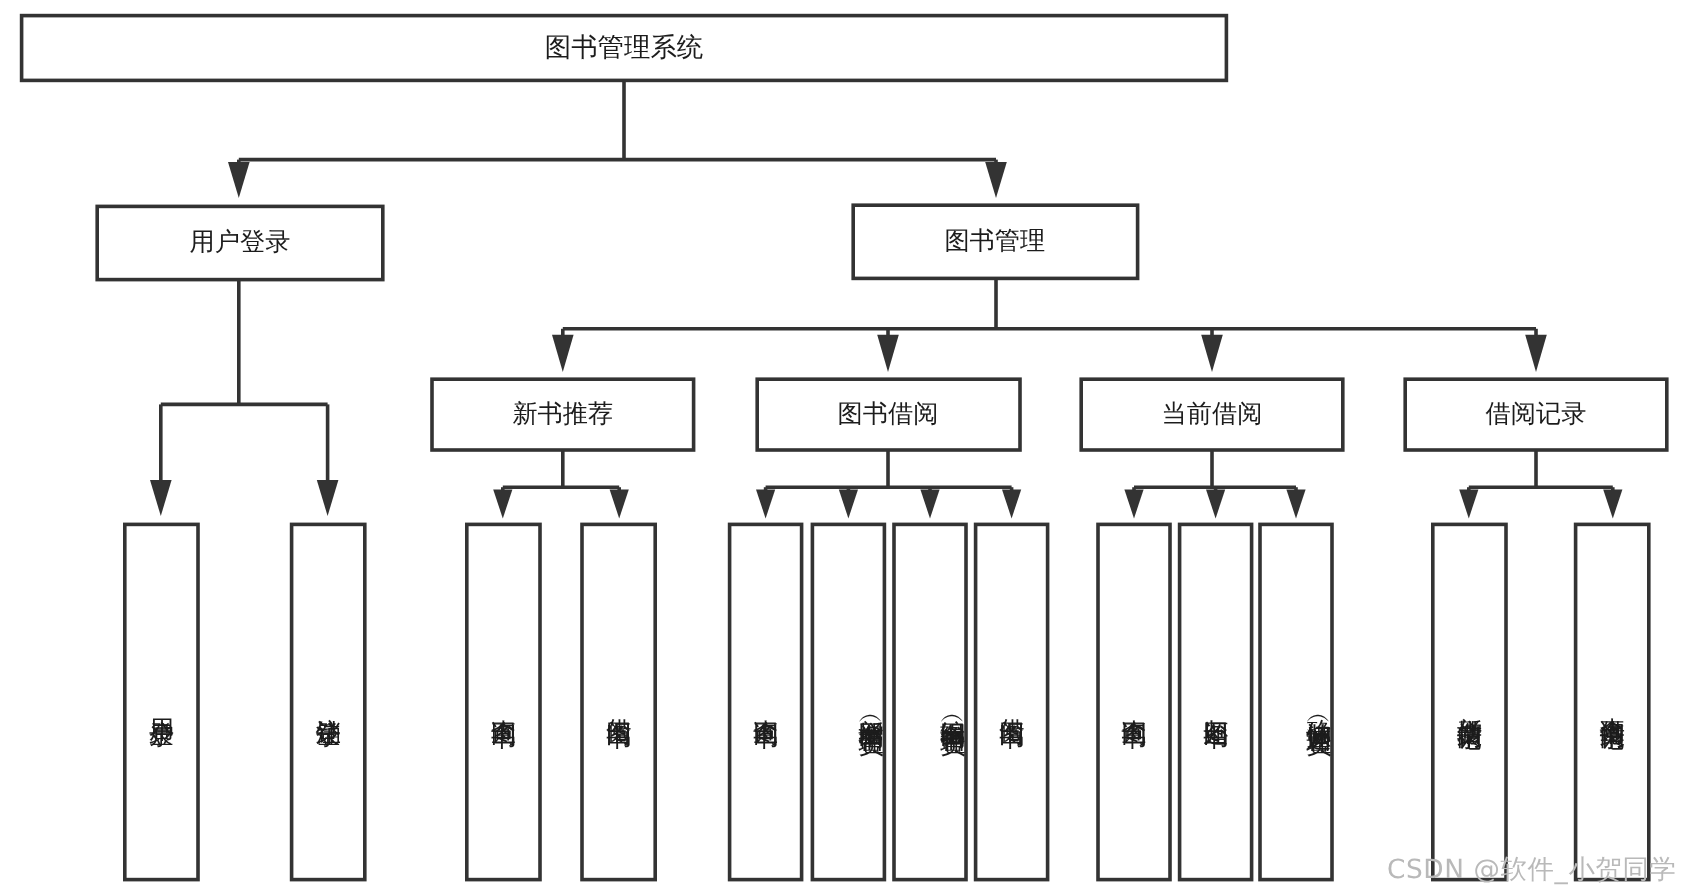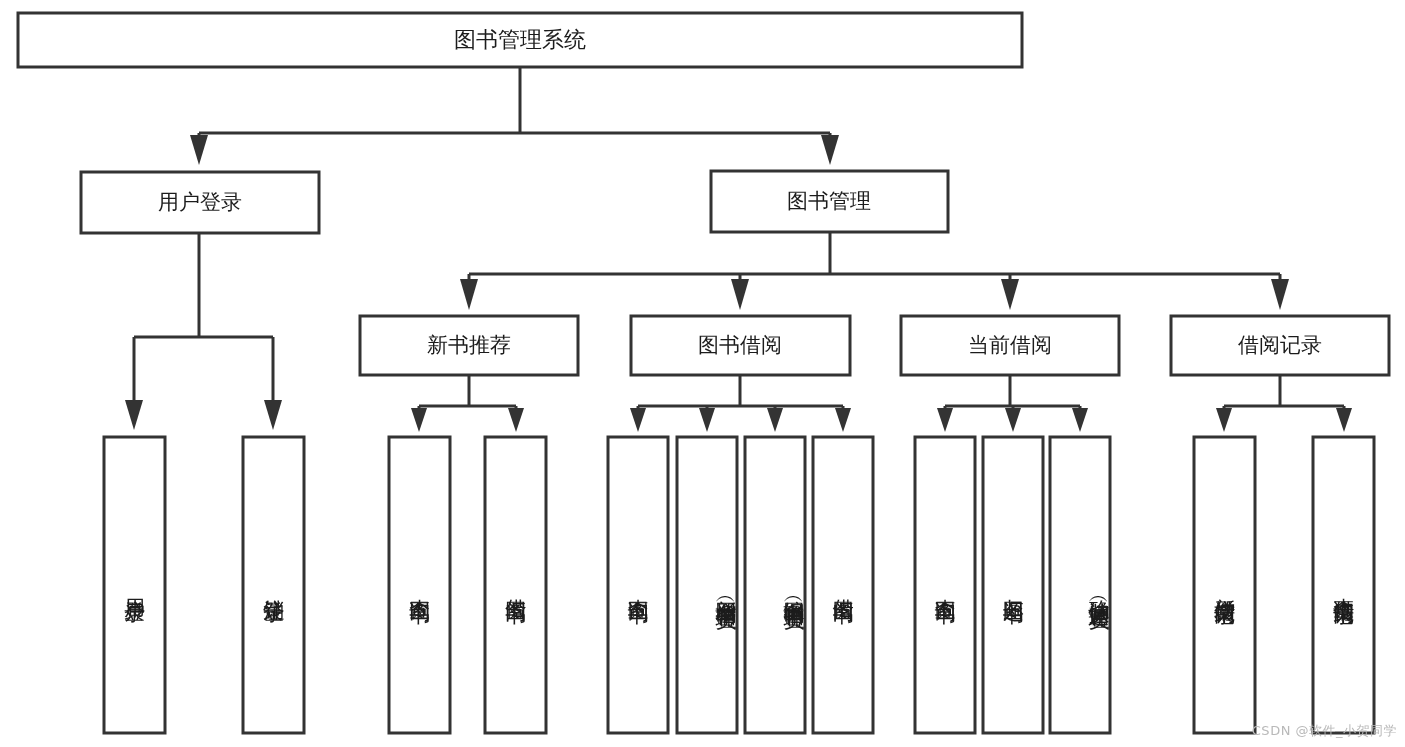--- a/index.html
+++ b/index.html
@@ -67,21 +67,21 @@
     text-align: center;
     letter-spacing: 1.5px;
     pointer-events: none;
     user-select: none;
   }
   .watermark {
     position: absolute;
     right: 8px;
     bottom: 7px;
     font-family: "DejaVu Sans", "Liberation Sans", sans-serif;
-    font-size: 13px;
+    font-size: 22px;
     color: #b9b9b9;
     letter-spacing: 0.5px;
     white-space: nowrap;
   }
 </style>
 </head>
 <body>
 
 <div id="diagram-root">
 

